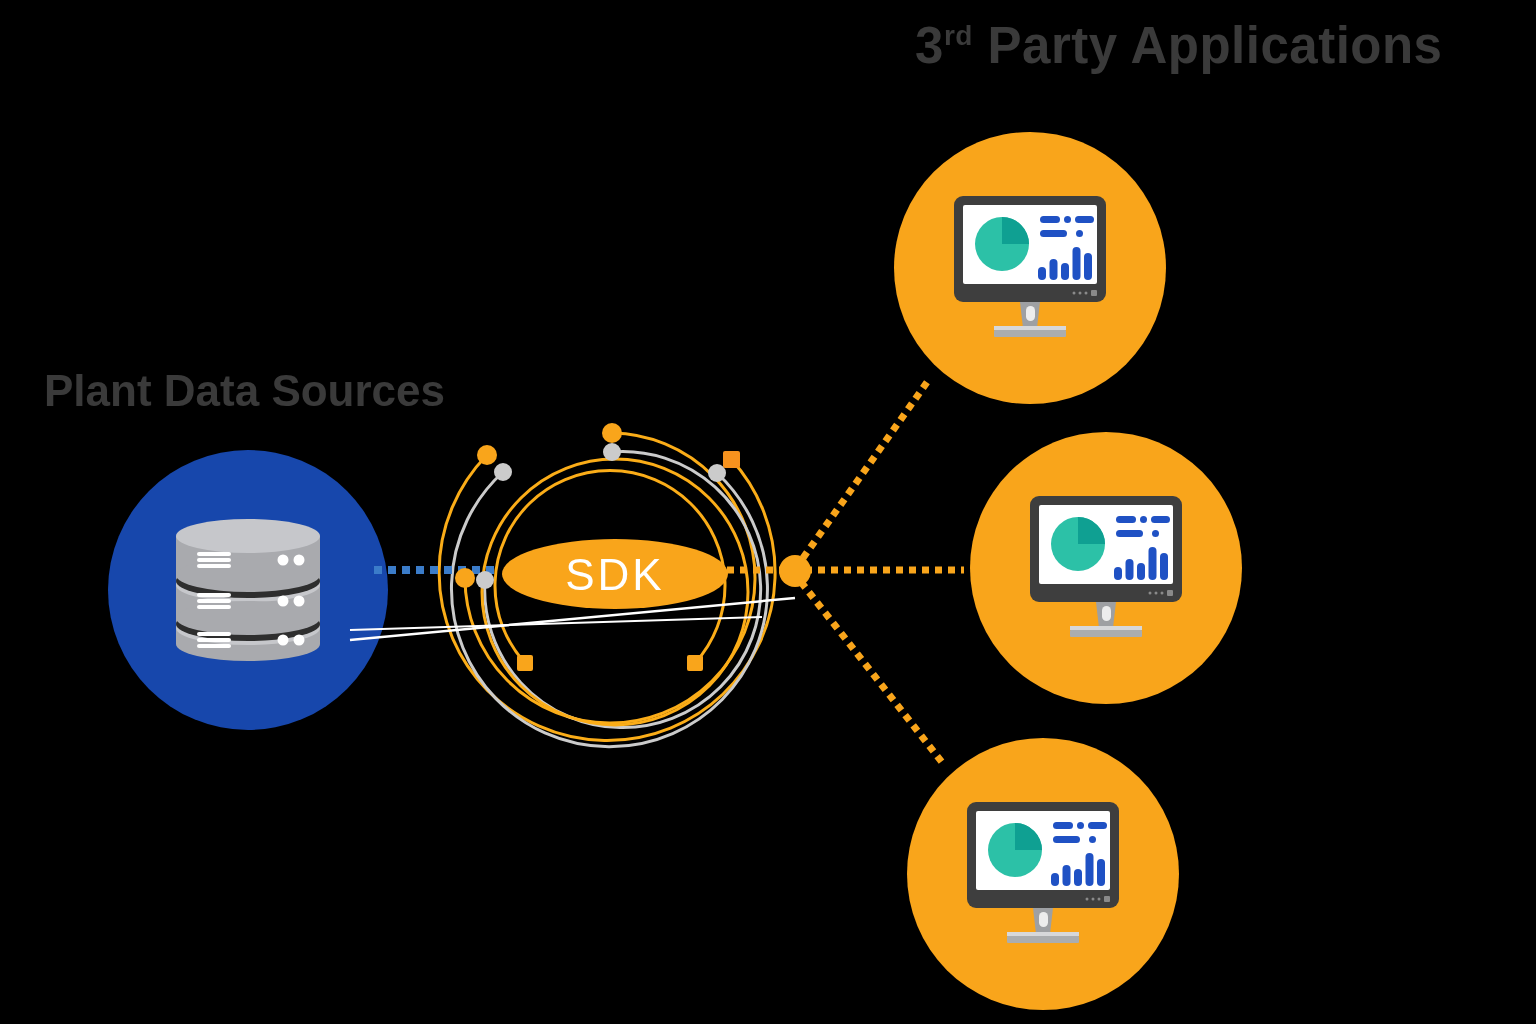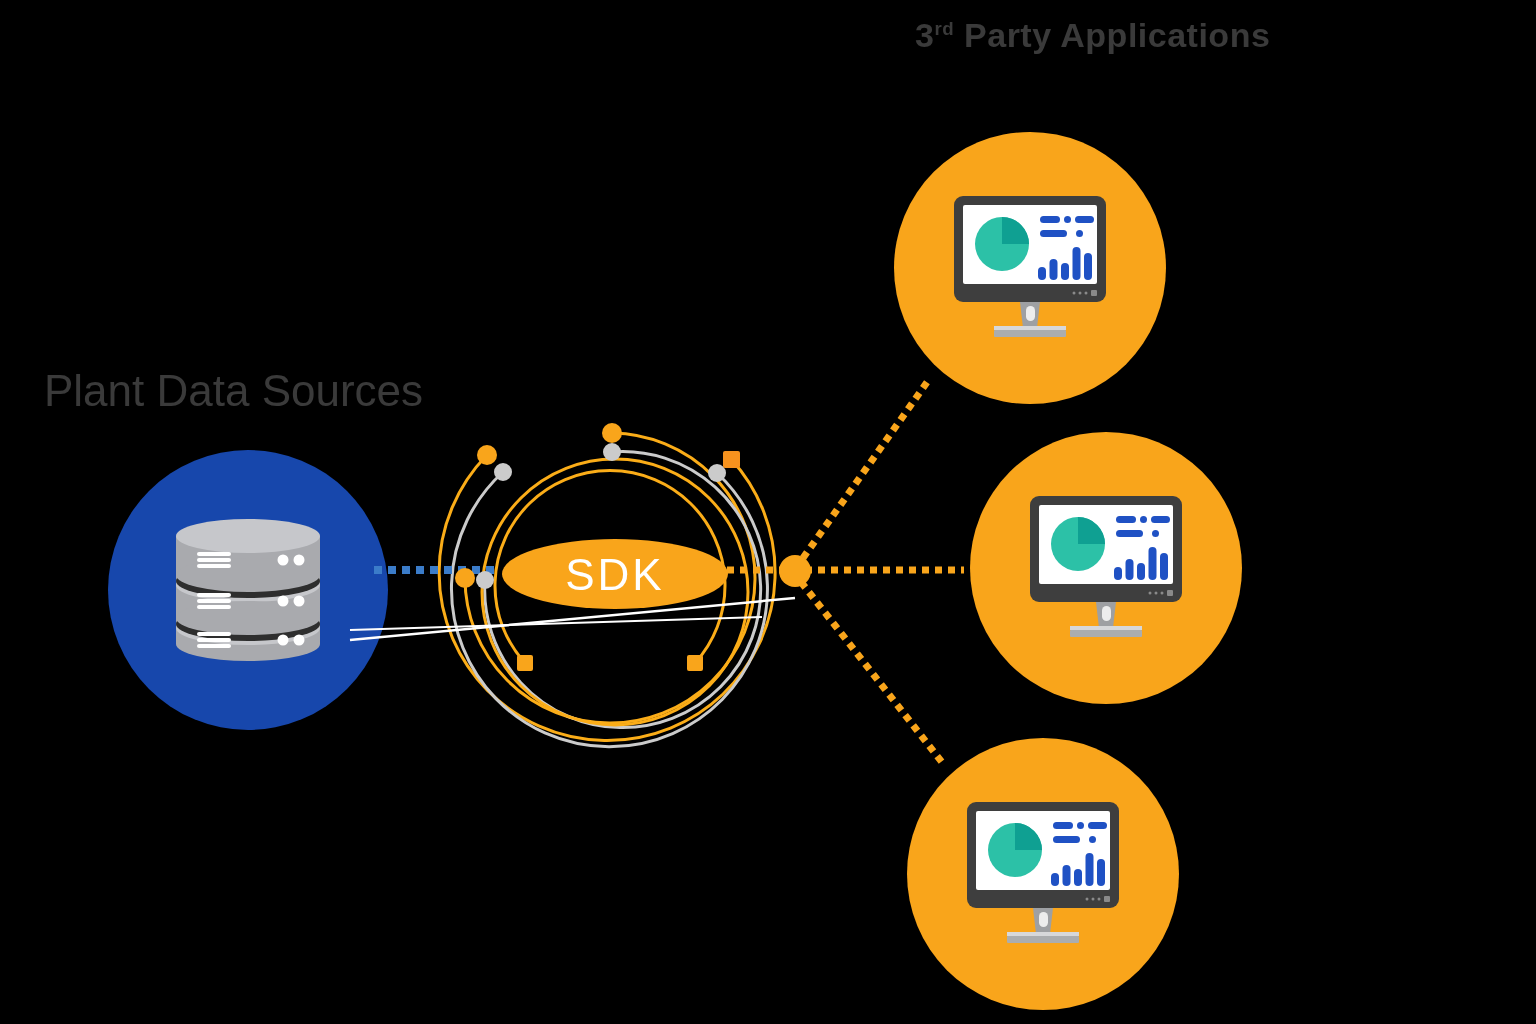--- a/index.html
+++ b/index.html
@@ -2,27 +2,27 @@
 <html style="--bg: #000000; --text-dark: #3A3A3A; --orange: #F9A51B; --orange-arc: #FBAD18; --orange-deep: #F6921E; --blue-circle: #1747AC; --blue-dash: #3B7CC9; --gray-arc: #CBCBCB; --white-line: #FFFFFF; --monitor-frame: #3E3E3E; --screen-white: #FFFFFF; --chart-blue: #1F51C4; --teal: #2CC1A7; --teal-dark: #0FA092; --stand-gray: #9EA0A3; --base-gray: #ABADAF; --base-light: #D7D8DA; --indicator-gray: #8A8A8A; --db-body: #A9AAAE; --db-top: #C6C7CB; --db-sep: #2E2E2E;"><head>
 <meta charset="utf-8">
 <style>
   html,body{margin:0;padding:0;background:#000;}
   .canvas{
     position:relative;width:1536px;height:1024px;background:var(--bg,#000);
     overflow:hidden;font-family:"Liberation Sans", sans-serif;
   }
   .title{
     position:absolute;left:915px;top:16px;
-    font-size:34px;font-weight:700;color:var(--text-dark);
+    font-size:51px;font-weight:700;color:var(--text-dark);
     letter-spacing:0.5px;white-space:pre;
   }
   .title sup{font-size:0.55em;line-height:0;}
   .left-label{
     position:absolute;left:44px;top:366px;
-    font-size:44px;font-weight:400;color:var(--text-dark);white-space:pre;
+    font-size:44px;font-weight:700;color:var(--text-dark);white-space:pre;
   }
   .blue-circle{
     position:absolute;left:108px;top:450px;width:280px;height:280px;
     border-radius:50%;background:var(--blue-circle);z-index:1;
   }
   .blue-circle svg.db{position:absolute;left:65px;top:62px;}
   .app-circle{
     position:absolute;width:272px;height:272px;border-radius:50%;
     background:var(--orange);z-index:1;
   }

